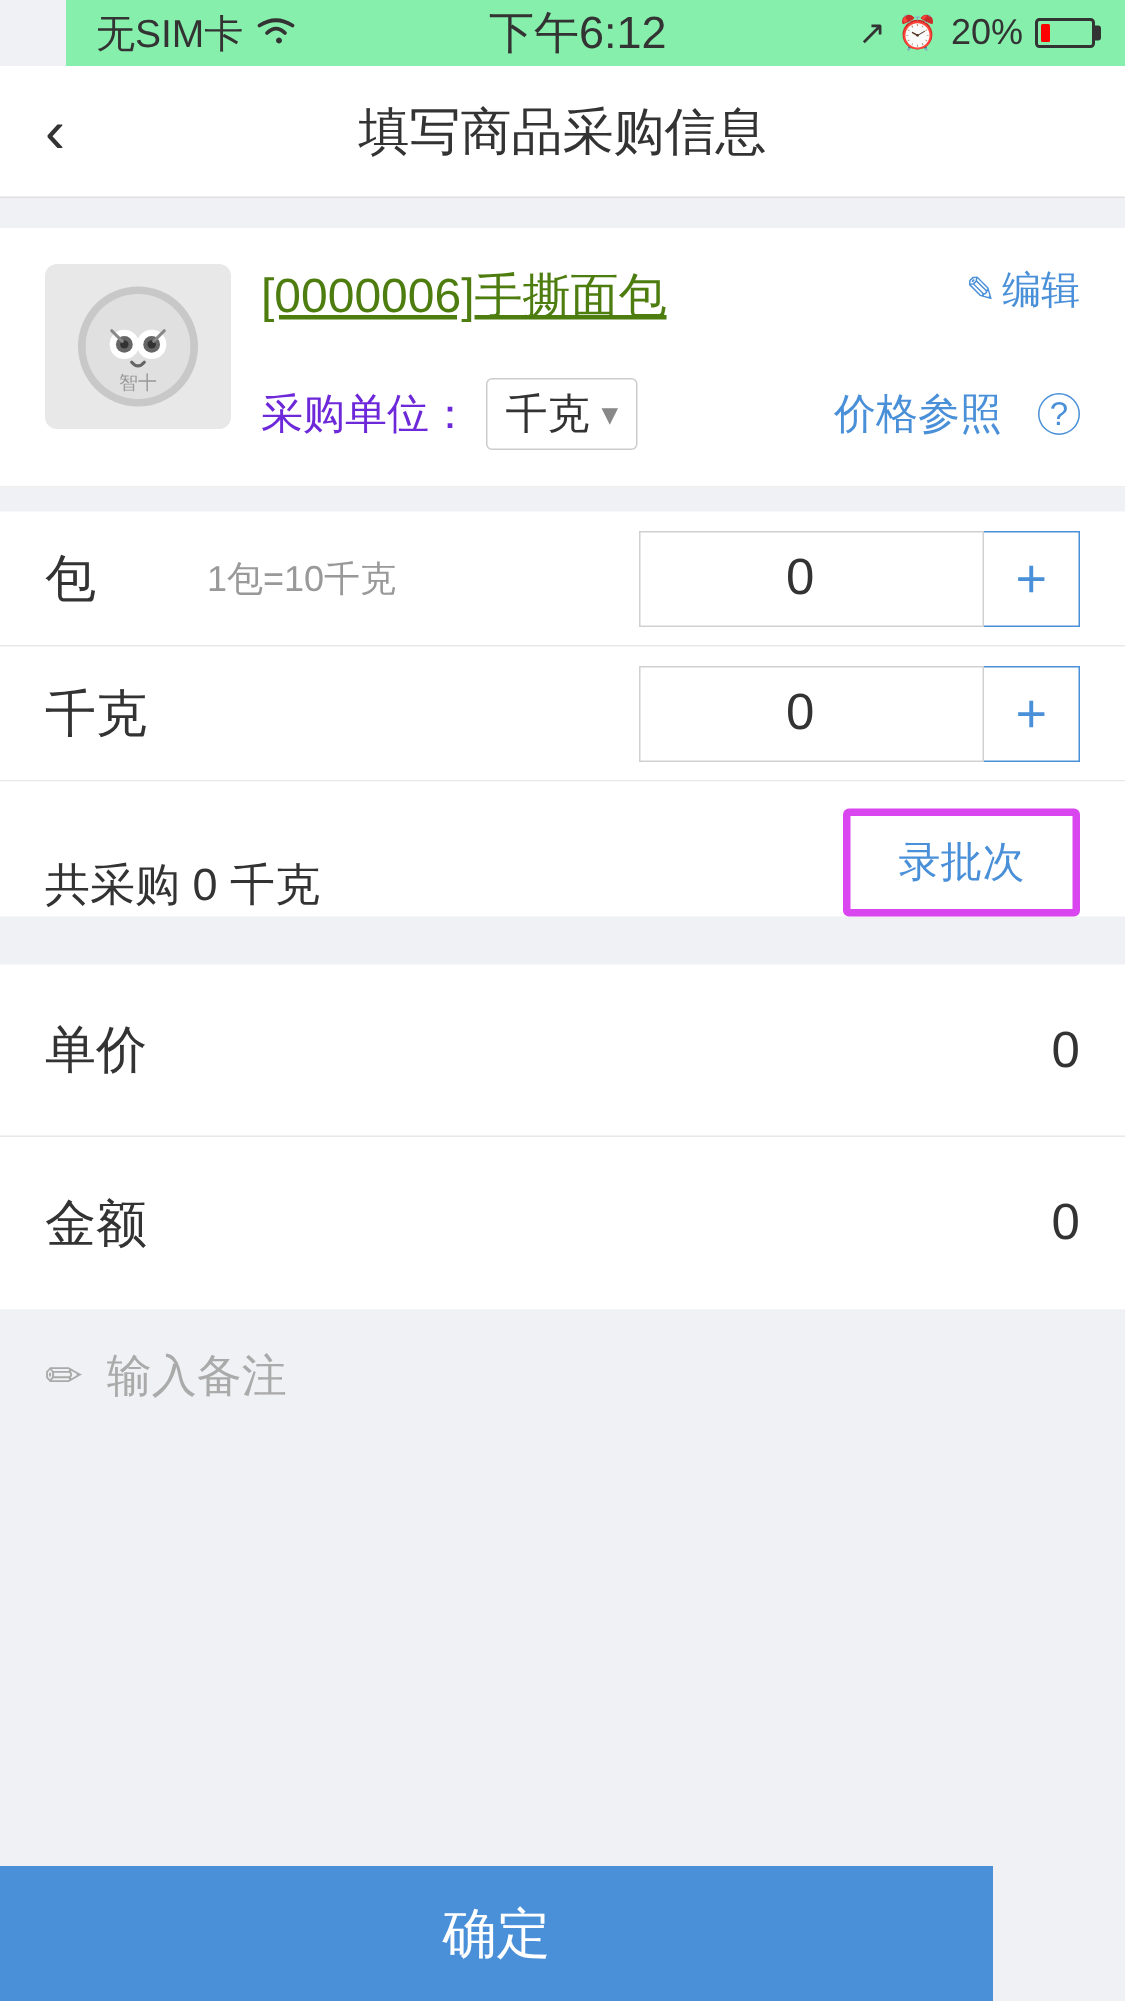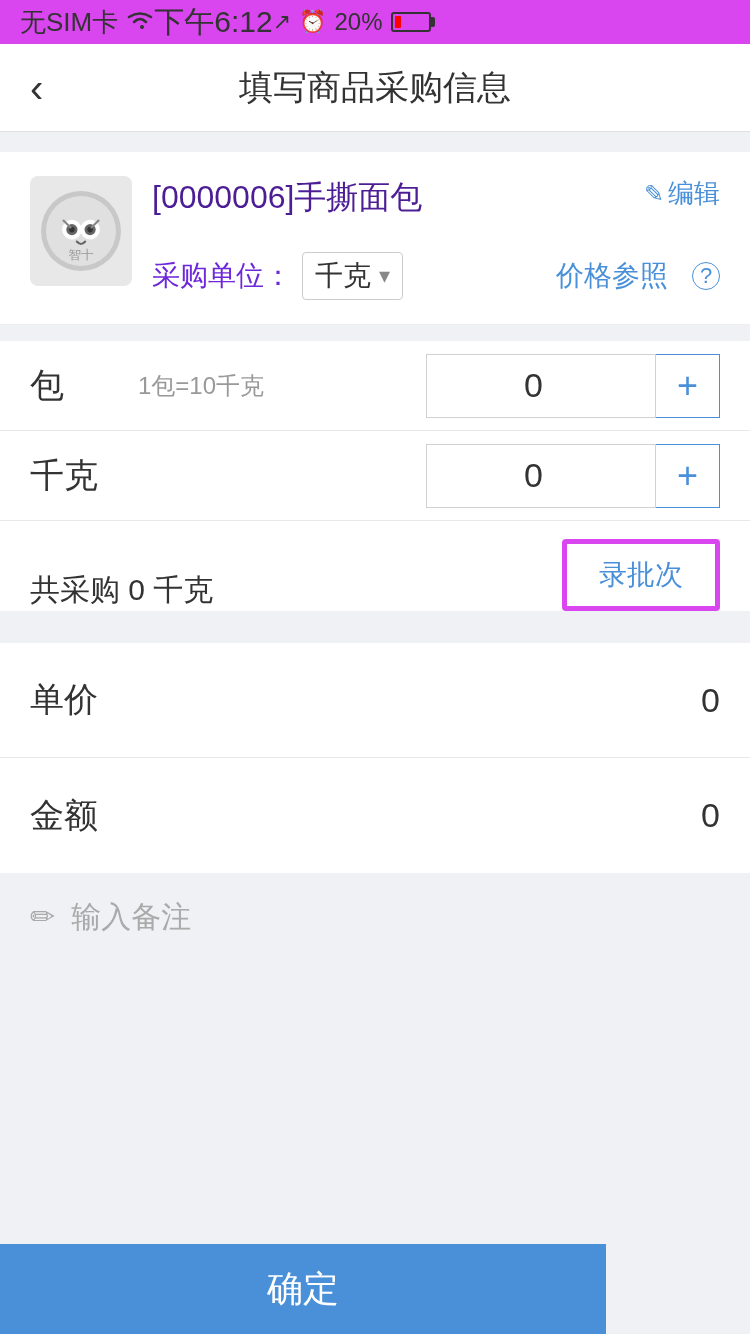--- a/index.html
+++ b/index.html
@@ -9,26 +9,28 @@
       min-height: 1334px;
       font-family: -apple-system, "PingFang SC", "Helvetica Neue", sans-serif;
       background: #f0f1f5;
       font-size: 32px;
       color: #333;
     }
 
     
     .status-bar {
       height: 44px;
-      background: #d946ef;
-      display: flex;
-      align-items: center;
+      background: #86efac;
+      display: flex;
+      align-items: center;
+      justify-content: space-between;
       padding: 0 20px;
       font-size: 28px;
       font-weight: 500;
+      margin-left: 44px;
     }
     .status-left {
       display: flex;
       align-items: center;
       gap: 8px;
       font-size: 26px;
     }
     .status-center {
       font-size: 30px;
       font-weight: 500;
@@ -96,21 +98,21 @@
     .product-card {
       background: #fff;
       margin-top: 20px;
       padding: 24px 30px;
       display: flex;
       align-items: flex-start;
       gap: 20px;
       border-bottom: 1px solid #eee;
     }
     .product-image {
-      width: 102px;
+      width: 124px;
       height: 110px;
       background: #e8e8e8;
       border-radius: 8px;
       display: flex;
       align-items: center;
       justify-content: center;
       flex-shrink: 0;
     }
     .product-image-inner {
       width: 80px;
@@ -126,23 +128,24 @@
     }
     .owl-svg {
       width: 70px;
       height: 70px;
     }
     .product-info {
       flex: 1;
     }
     .product-name {
       font-size: 32px;
-      color: #4c1d95;
+      color: #4d7c0f;
       font-weight: 500;
       margin-bottom: 16px;
+      text-decoration: underline;
     }
     .product-edit {
       float: right;
       font-size: 26px;
       color: #4a90d9;
       display: flex;
       align-items: center;
       gap: 4px;
       cursor: pointer;
     }
@@ -303,21 +306,21 @@
       flex: 1;
       background: #f0f1f5;
       min-height: 300px;
     }
 
     
     .confirm-btn-wrap {
       position: fixed;
       bottom: 0;
       left: 0;
-      width: 606px;
+      width: 662px;
       background: #4a90d9;
       height: 90px;
       display: flex;
       align-items: center;
       justify-content: center;
       cursor: pointer;
     }
     .confirm-btn-label {
       font-size: 36px;
       color: #fff;

